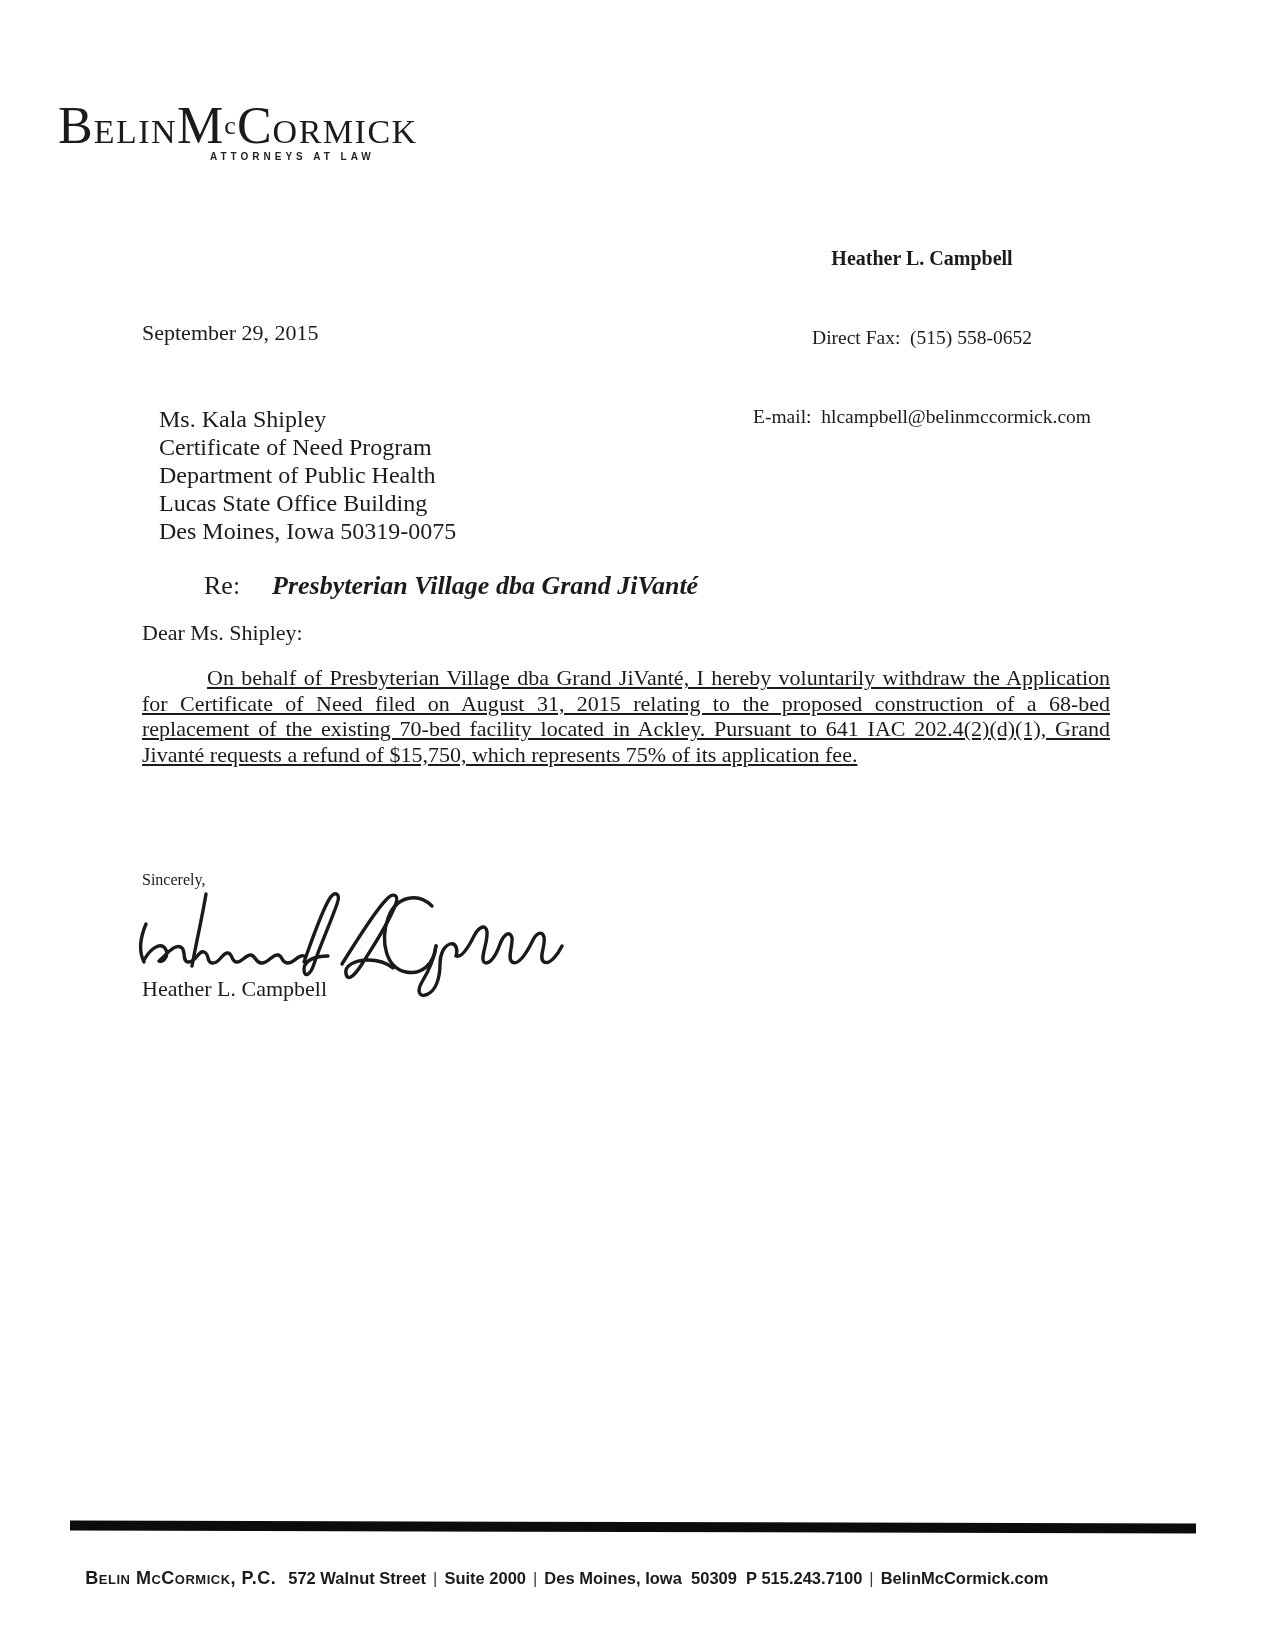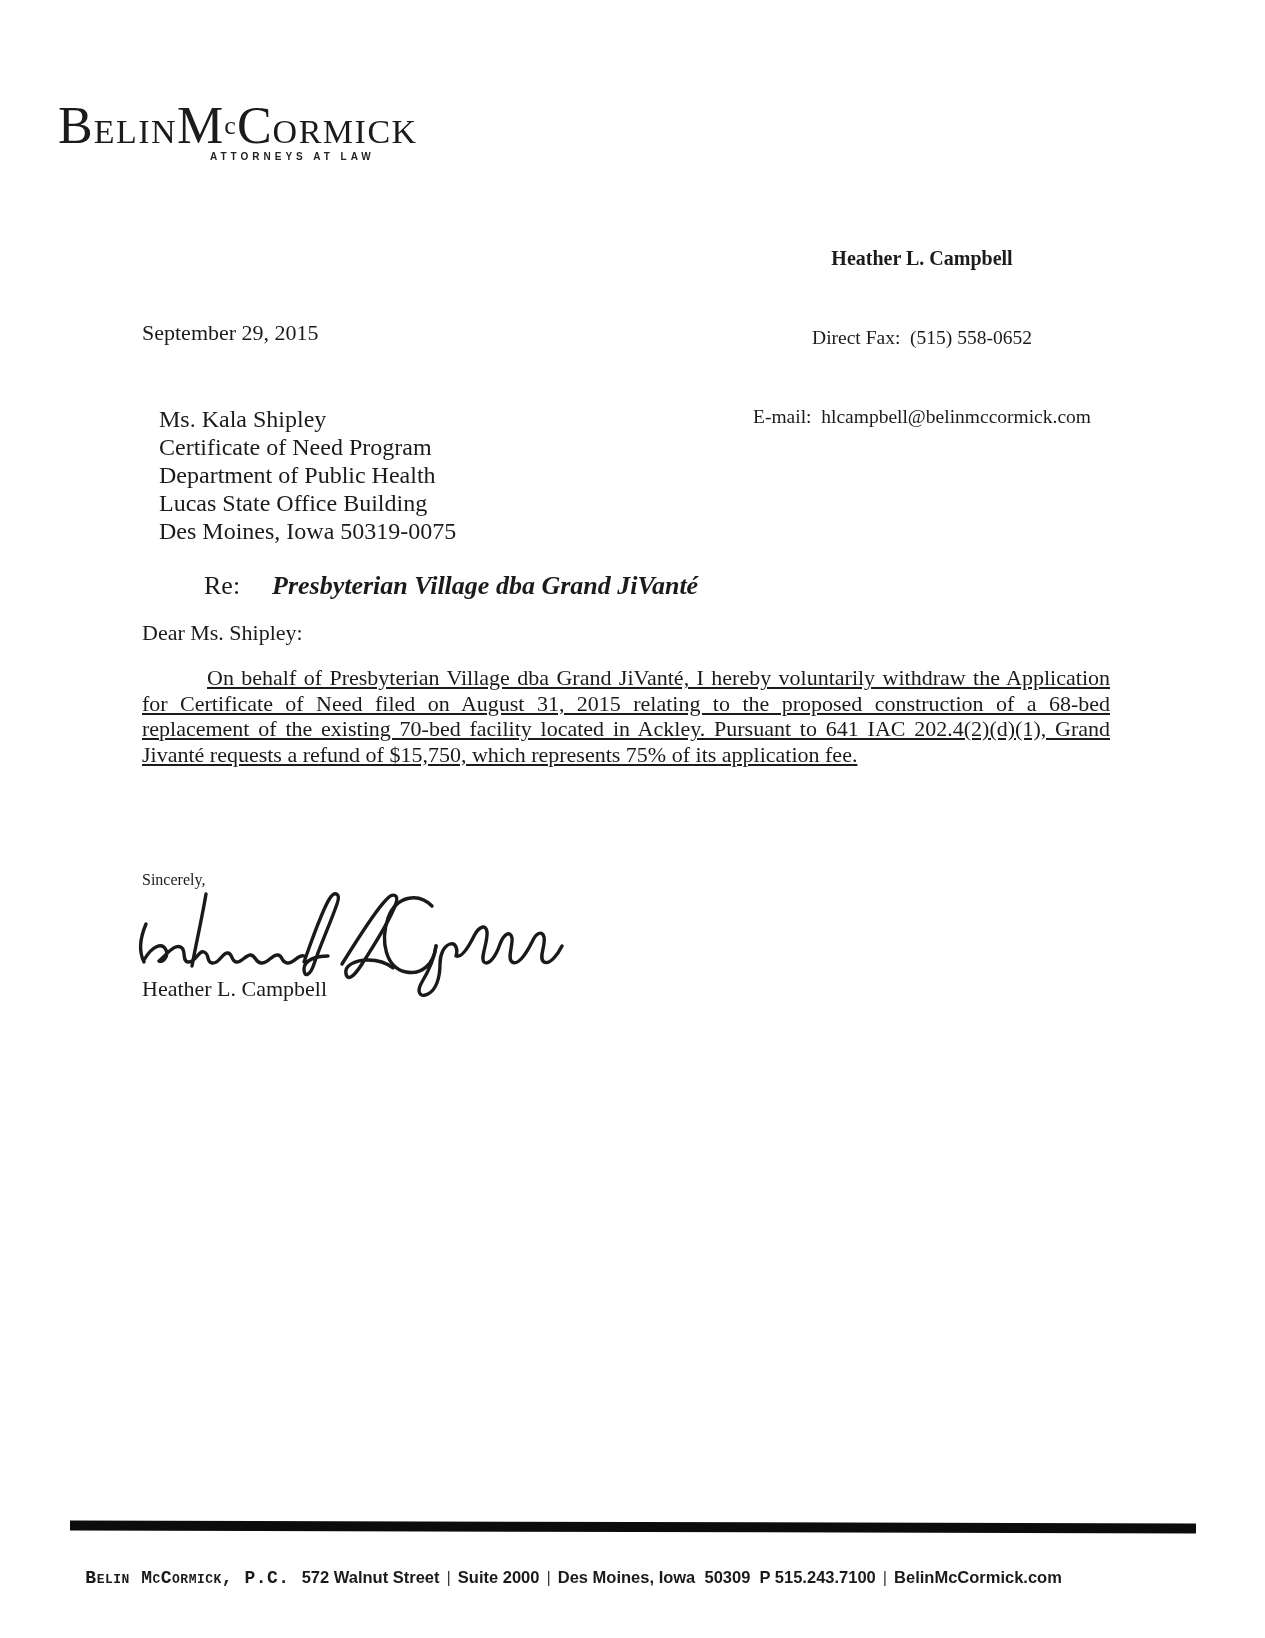--- a/index.html
+++ b/index.html
@@ -50,21 +50,21 @@
     position:absolute;top:1522px;left:70px;width:1126px;height:10px;
     background:#0c0c0c;transform:rotate(0.15deg);
   }
   .footer-text{
     position:absolute;top:1549px;left:67px;width:1140px;
     font-family:"Liberation Sans","DejaVu Sans",sans-serif;
     font-size:16.5px;font-weight:bold;color:#1a1a1a;
     white-space:pre-wrap;
   }
   .footer-firm{
-    font-family:Liberation Mono, monospace;
+    font-family:Liberation Sans, sans-serif;
     font-variant:small-caps;font-size:18px;letter-spacing:0.5px;
     margin-right:12px;
   }
   .footer-sep{font-weight:normal;color:#3a3a3a;margin:0 7px;}
 </style>
 </head>
 <body>
 
 <div class="page">
 

